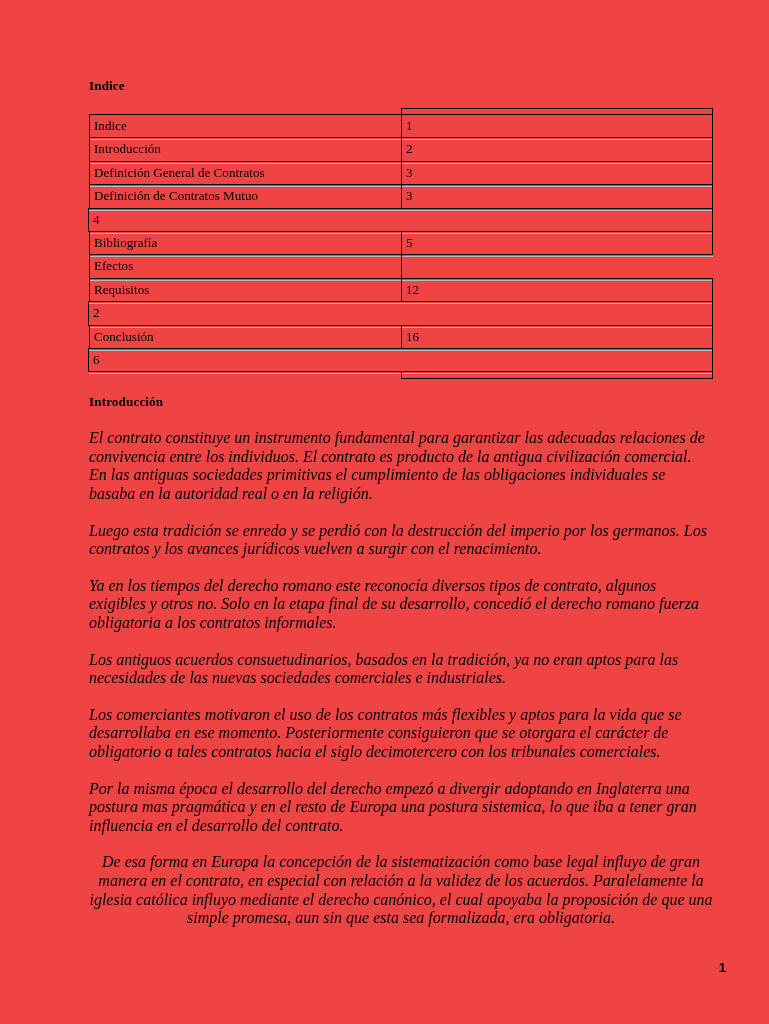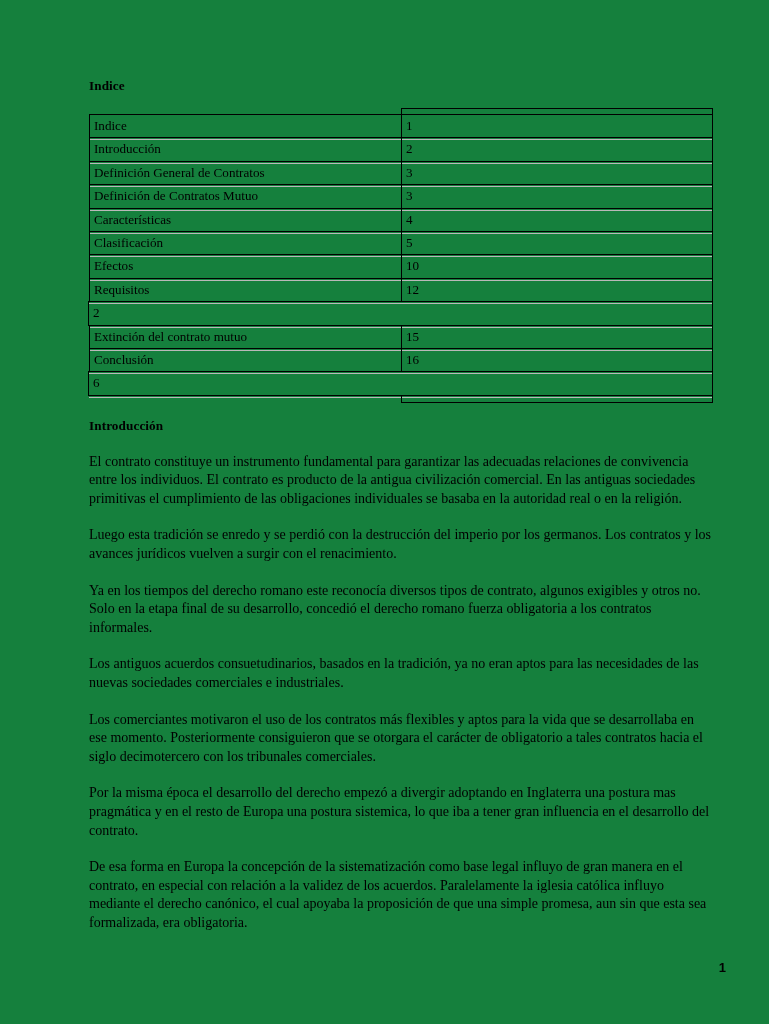--- a/index.html
+++ b/index.html
@@ -10,21 +10,21 @@
   }
   body {
     font-family: "Liberation Serif", "DejaVu Serif", serif;
     color: #000000;
   }
   .page {
     position: relative;
     width: 769px;
     height: 1024px;
     margin: 0 auto;
-    background: #15803d;
+    background: #ef4444;
     overflow: hidden;
     box-sizing: border-box;
   }
   .content {
     position: absolute;
     left: 89px;
     top: 78px;
     width: 625px;
   }
 
@@ -103,27 +103,28 @@
     height: 7px;
     border-left: 1px solid #000000;
     border-right: 1px solid #000000;
     border-bottom: 1px solid #000000;
     box-sizing: border-box;
   }
 
   
   .body-copy { margin-top: 22px; }
   .para {
-    font-size: 14px;
+    font-size: 16px;
     line-height: 18.6px;
     margin: 0 0 18px 0;
     text-align: left;
     width: 624px;
-  }
-  .para:last-child { margin-bottom: 0; }
+    font-style: italic;
+  }
+  .para:last-child { margin-bottom: 0; text-align: center; }
   .intro-gap { height: 20px; }
 
   
   .page-number {
     position: absolute;
     right: 43px;
     top: 960px;
     font-size: 13px;
     line-height: 15px;
     font-family: "Liberation Sans", "DejaVu Sans", sans-serif;
@@ -151,41 +152,35 @@
           </div>
           <div class="toc-row">
             <div class="toc-cell toc-cell-title">Definición General de Contratos</div>
             <div class="toc-cell toc-cell-page">3</div>
           </div>
           <div class="toc-row">
             <div class="toc-cell toc-cell-title">Definición de Contratos Mutuo</div>
             <div class="toc-cell toc-cell-page">3</div>
           </div>
           <div class="toc-row">
-            <div class="toc-cell toc-cell-title">Características</div>
             <div class="toc-cell toc-cell-page">4</div>
           </div>
           <div class="toc-row">
-            <div class="toc-cell toc-cell-title">Clasificación</div>
+            <div class="toc-cell toc-cell-title">Bibliografía</div>
             <div class="toc-cell toc-cell-page">5</div>
           </div>
           <div class="toc-row">
             <div class="toc-cell toc-cell-title">Efectos</div>
-            <div class="toc-cell toc-cell-page">10</div>
           </div>
           <div class="toc-row">
             <div class="toc-cell toc-cell-title">Requisitos</div>
             <div class="toc-cell toc-cell-page">12</div>
           </div>
           <div class="toc-row">
             <div class="toc-cell toc-cell-page">2</div>
-          </div>
-          <div class="toc-row">
-            <div class="toc-cell toc-cell-title">Extinción del contrato mutuo</div>
-            <div class="toc-cell toc-cell-page">15</div>
           </div>
           <div class="toc-row">
             <div class="toc-cell toc-cell-title">Conclusión</div>
             <div class="toc-cell toc-cell-page">16</div>
           </div>
           <div class="toc-row">
             <div class="toc-cell toc-cell-page">6</div>
           </div>
         </div>
       <div class="toc-overhang-bottom"></div>

